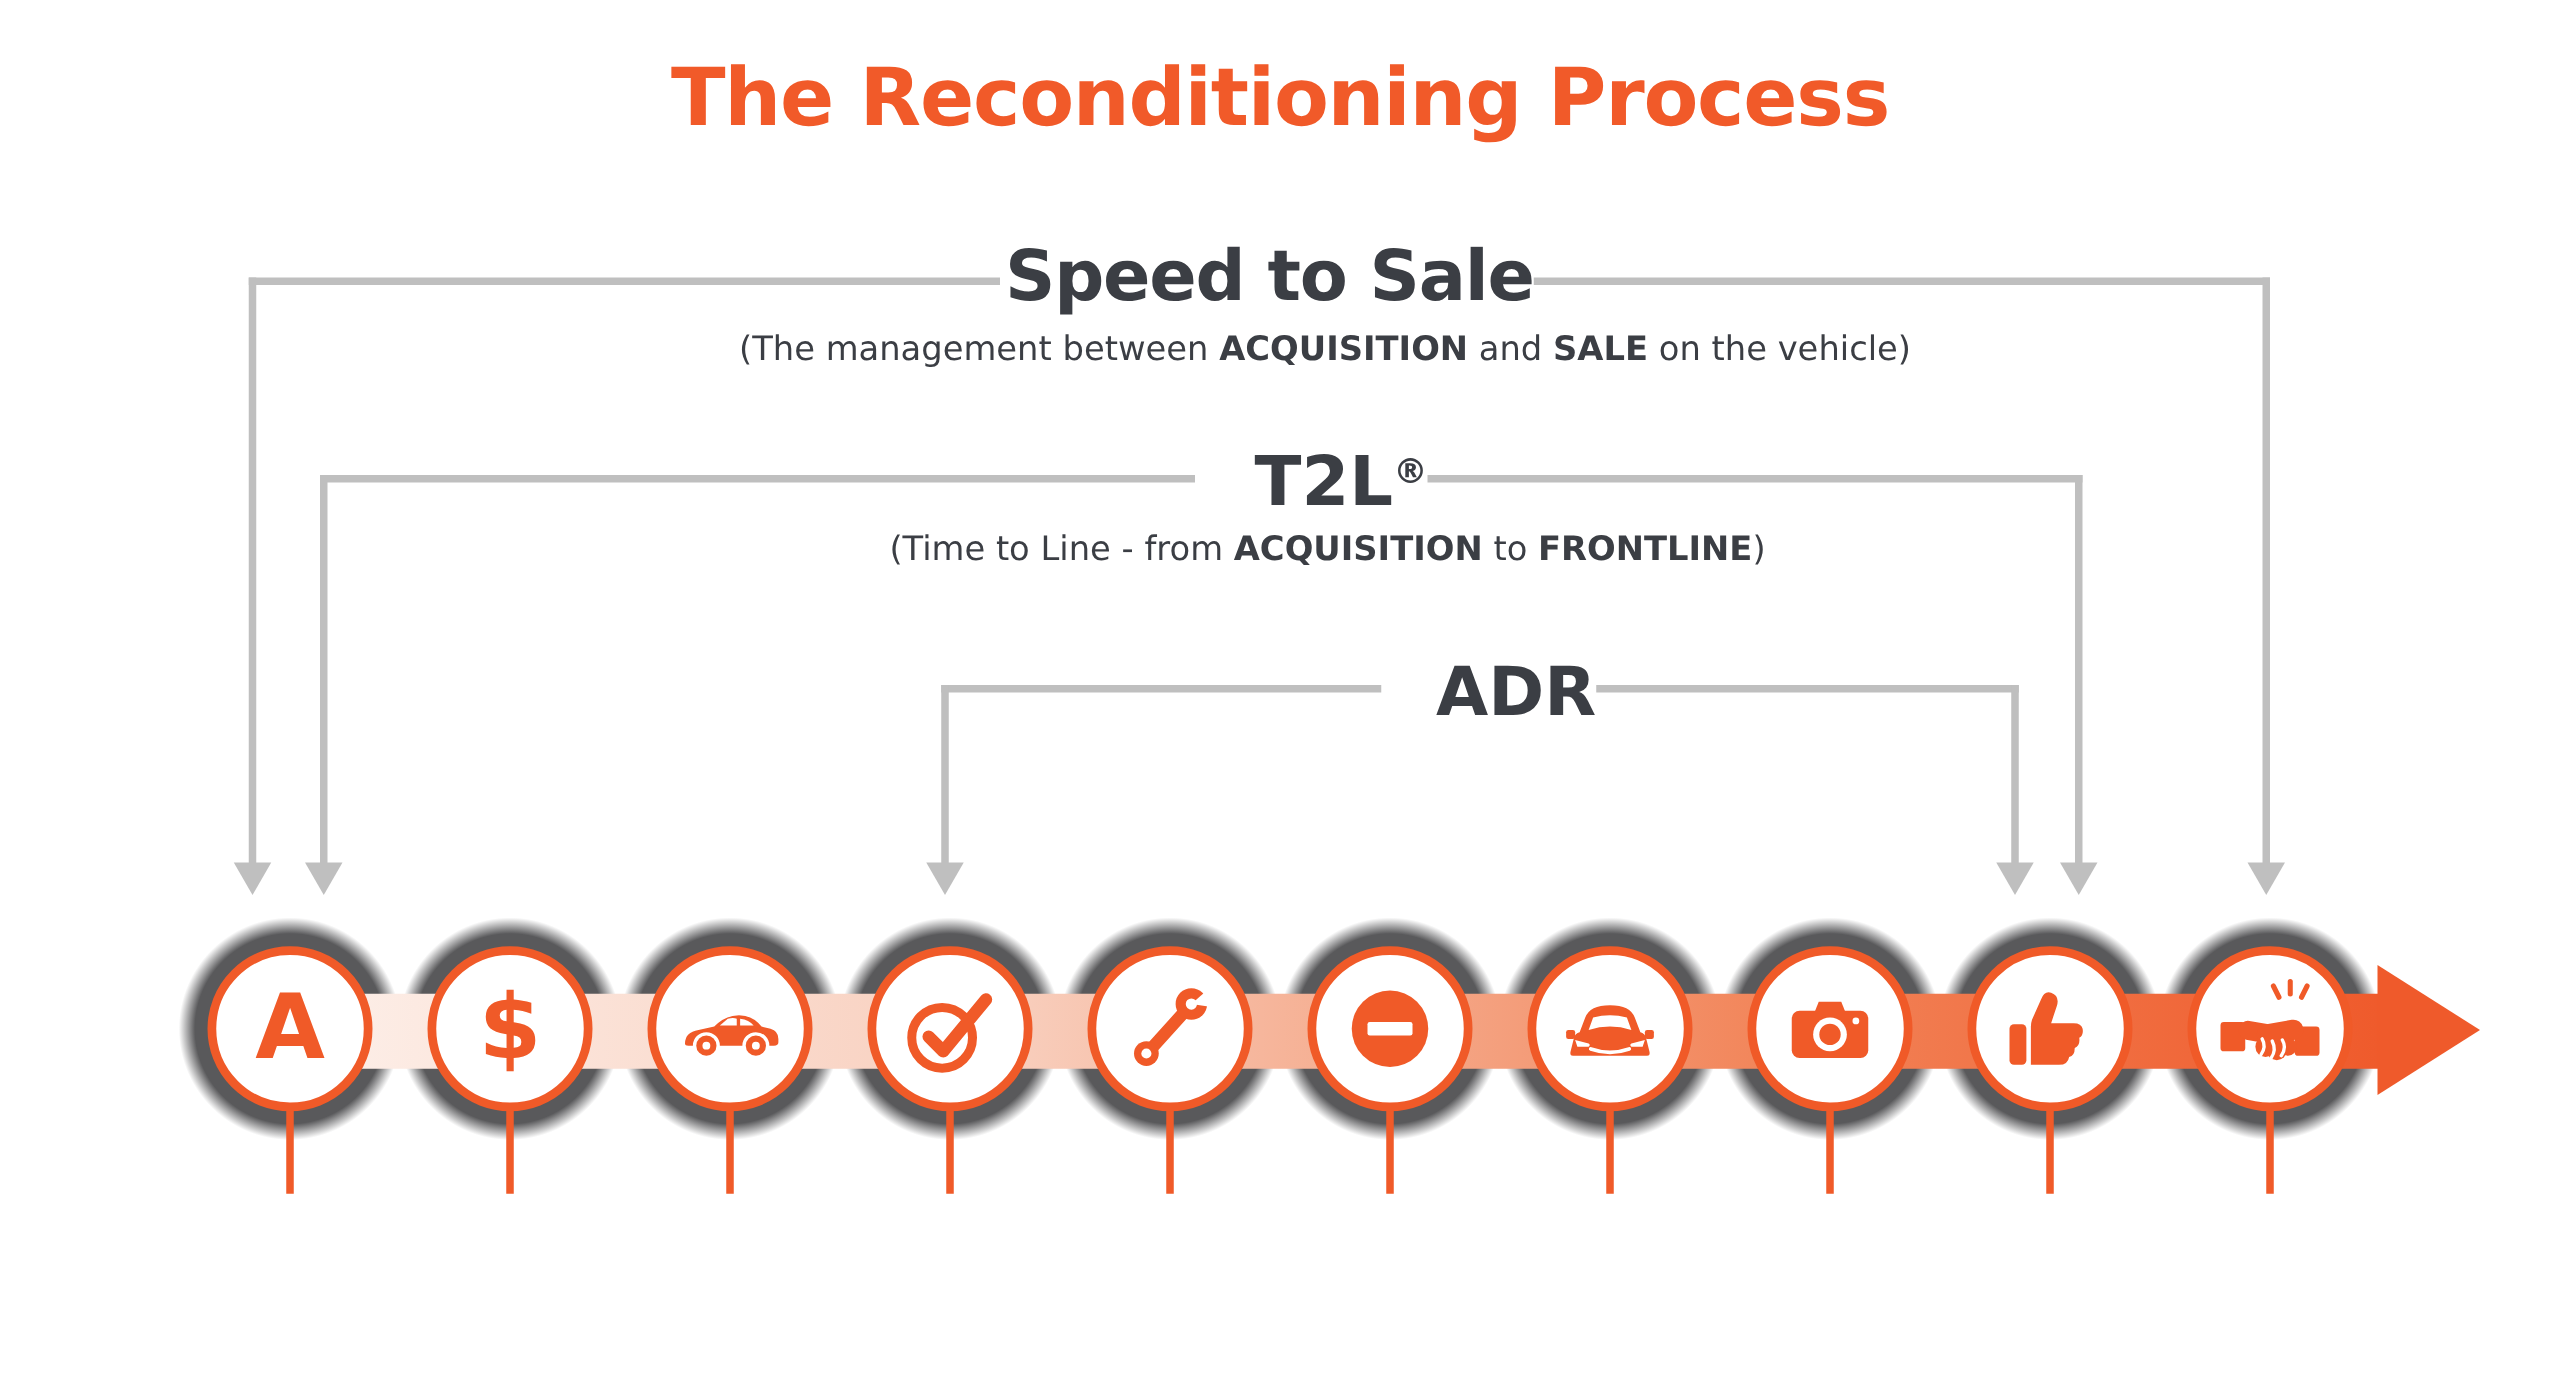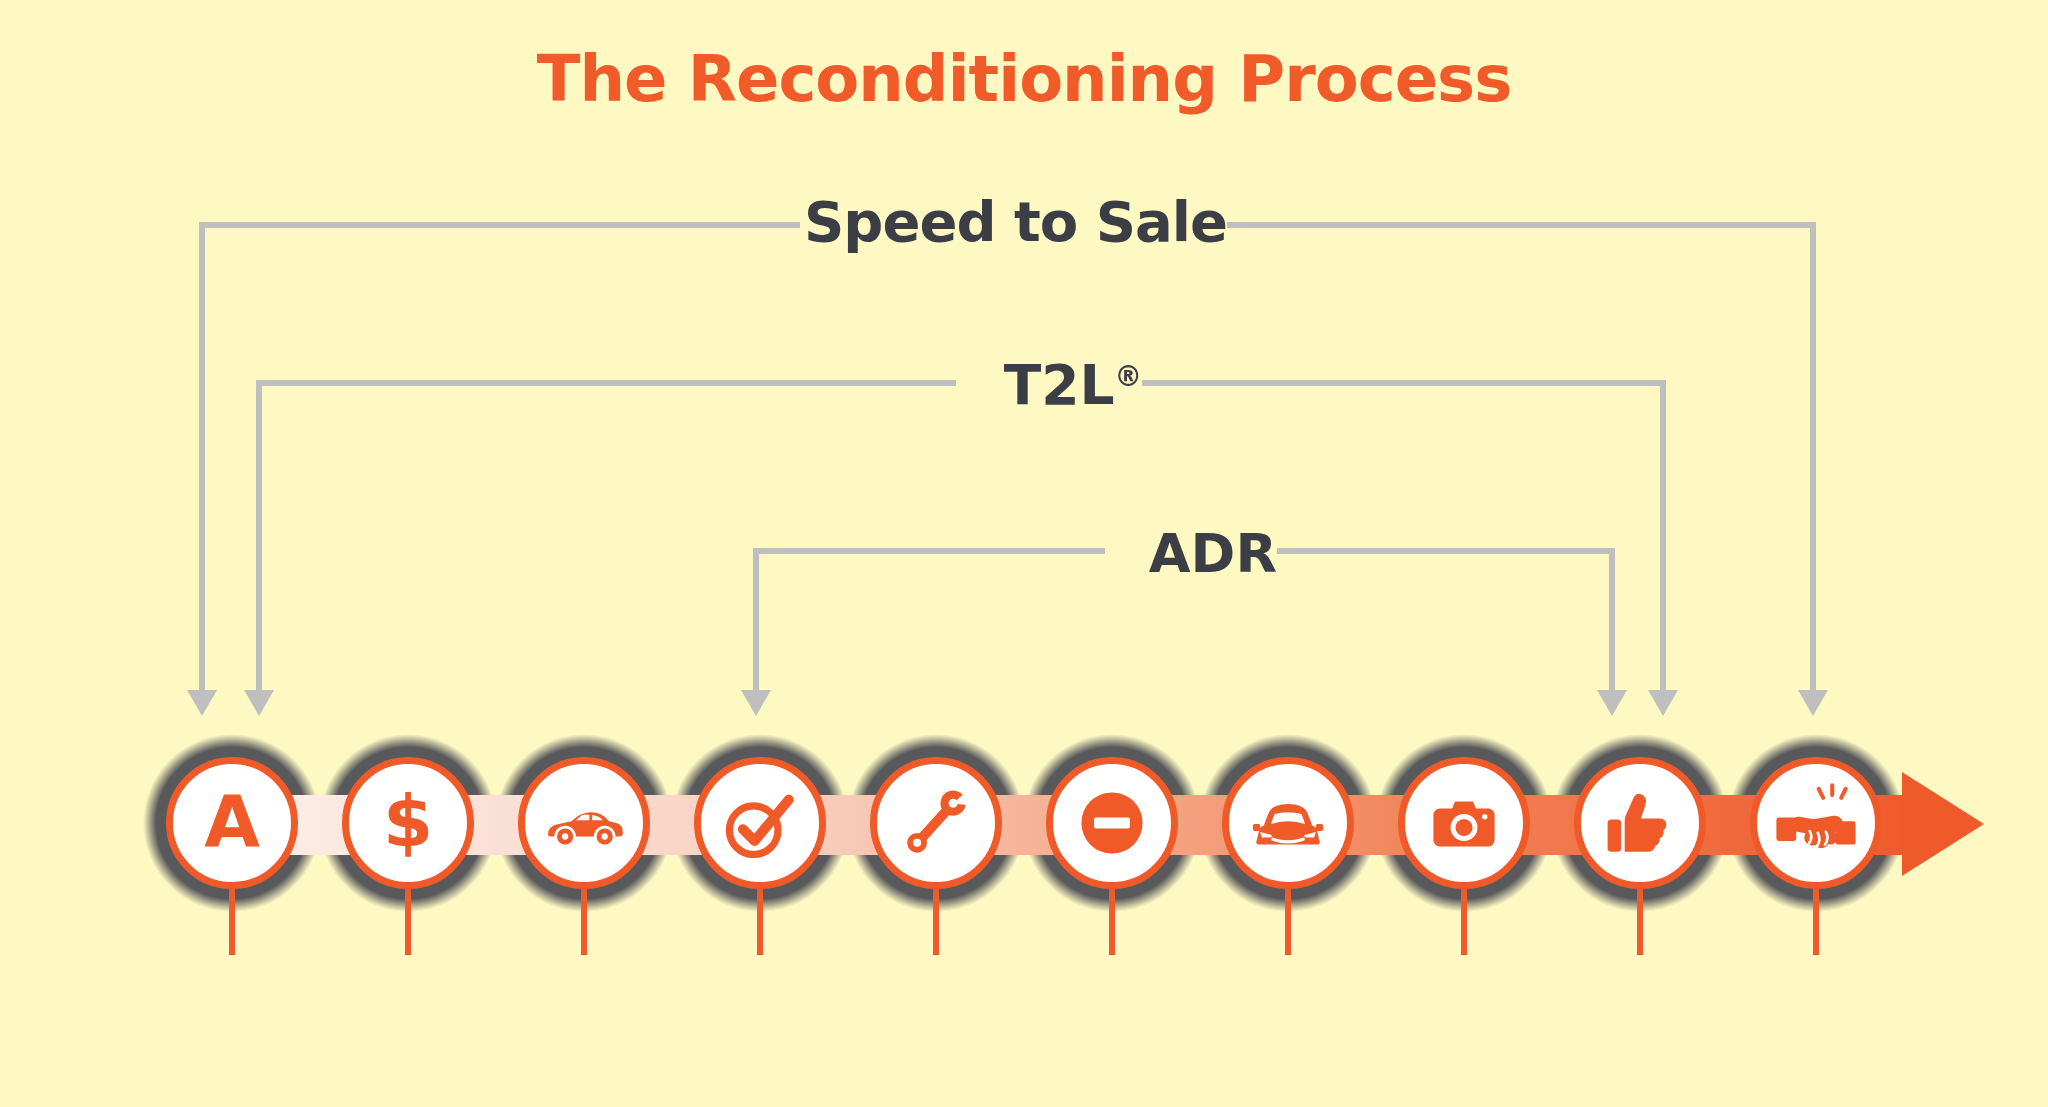--- a/index.html
+++ b/index.html
@@ -1,16 +1,16 @@
 <!DOCTYPE html>
 <html><head>
 <meta charset="utf-8">
 <style>
   html,body{margin:0;padding:0;background:#000;}
-  #stage{position:relative;width:2048px;height:1107px;background:#fef9c3;overflow:hidden;
+  #stage{position:relative;width:2048px;height:1107px;background:#ffffff;overflow:hidden;
          font-family:"DejaVu Sans",sans-serif;}
 
   
   .title{position:absolute;left:0;top:42px;width:100%;text-align:center;
          color:#f15a29;font-size:64px;font-weight:bold;letter-spacing:-1px;}
 
   
   .line{position:absolute;background:#bfbfbf;z-index:4;}
   .arrowhead{position:absolute;width:0;height:0;z-index:4;
              border-left:15px solid transparent;border-right:15px solid transparent;
@@ -78,28 +78,30 @@
 
   <div class="title">The Reconditioning Process</div>
 
   <div class="line speed-left-line"></div>
   <div class="line speed-right-line"></div>
   <div class="line speed-left-vert"></div>
   <div class="line speed-right-vert"></div>
   <div class="arrowhead speed-left-head"></div>
   <div class="arrowhead speed-right-head"></div>
   <div class="heading speed-heading">Speed to Sale</div>
+  <div class="sub speed-sub"><span>(The management between </span><span class="b">ACQUISITION</span><span> and </span><span class="b">SALE</span><span> on the vehicle)</span></div>
 
   <div class="line t2l-left-line"></div>
   <div class="line t2l-right-line"></div>
   <div class="line t2l-left-vert"></div>
   <div class="line t2l-right-vert"></div>
   <div class="arrowhead t2l-left-head"></div>
   <div class="arrowhead t2l-right-head"></div>
   <div class="heading t2l-heading"><span>T2L</span><sup>®</sup></div>
+  <div class="sub t2l-sub"><span>(Time to Line - from </span><span class="b">ACQUISITION</span><span> to </span><span class="b">FRONTLINE</span><span>)</span></div>
 
   <div class="line adr-left-line"></div>
   <div class="line adr-right-line"></div>
   <div class="line adr-left-vert"></div>
   <div class="line adr-right-vert"></div>
   <div class="arrowhead adr-left-head"></div>
   <div class="arrowhead adr-right-head"></div>
   <div class="heading adr-heading">ADR</div>
 
   <div class="band"></div>

